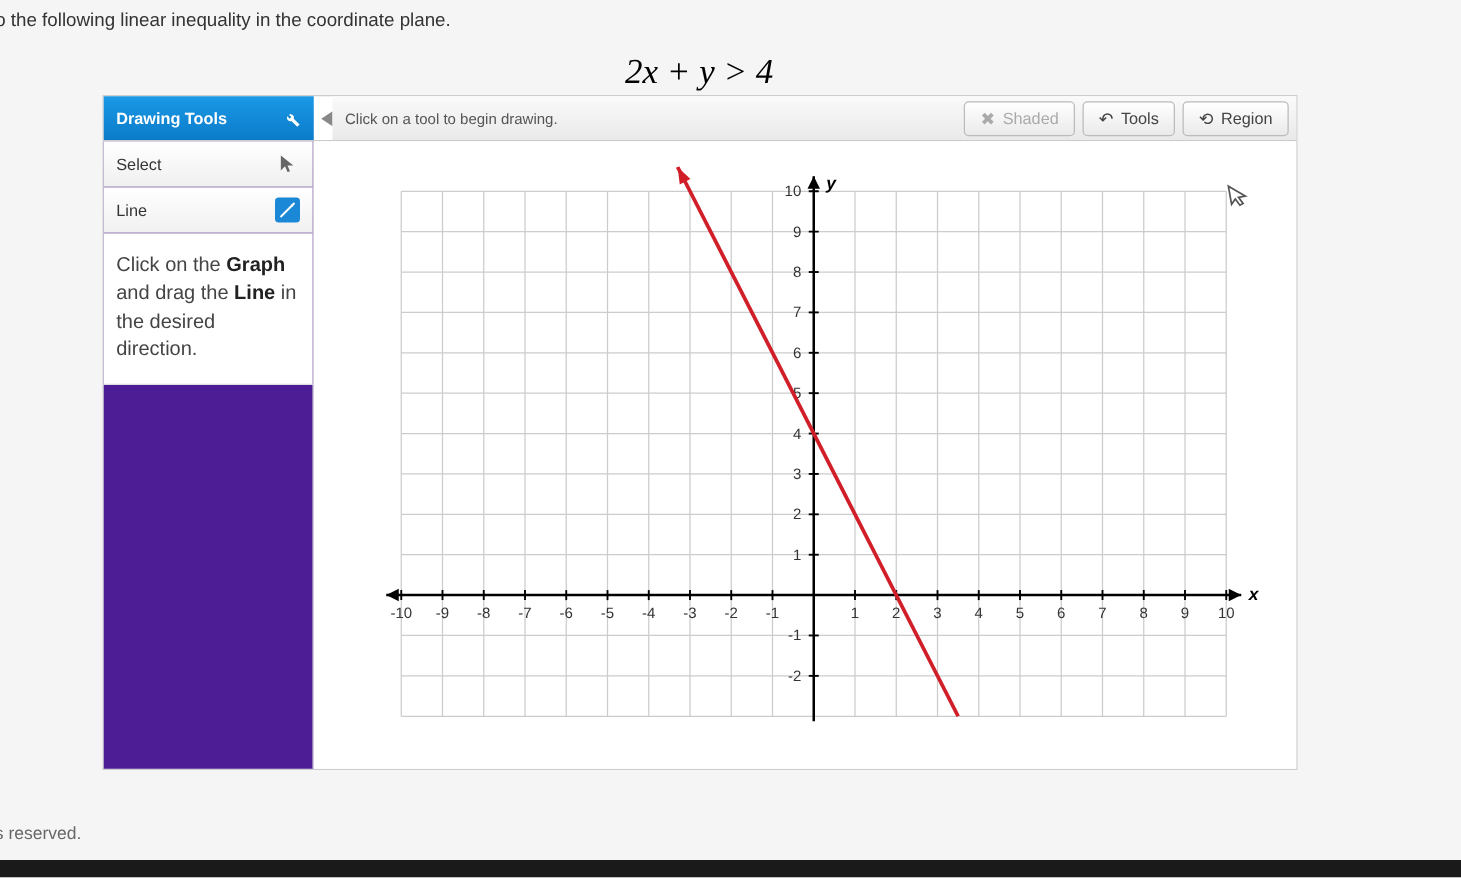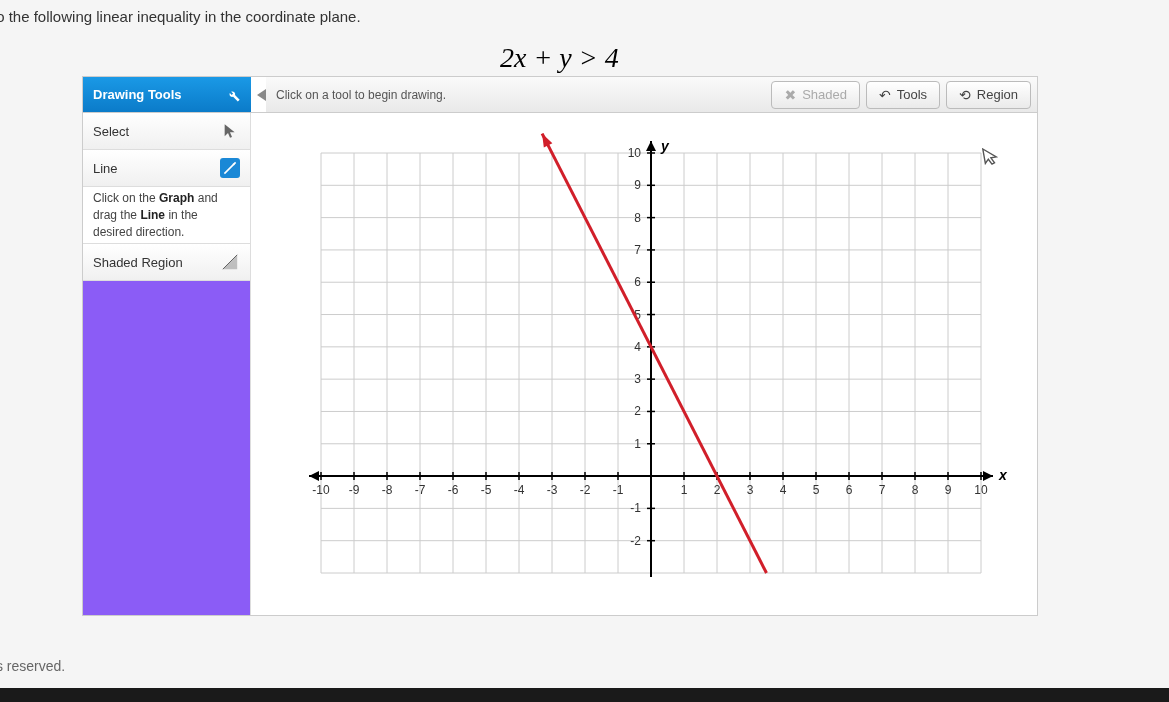--- a/index.html
+++ b/index.html
@@ -95,37 +95,37 @@
 }
 .action-btn.disabled { color: #aaa; cursor: default; }
 .action-btn .ico { font-size: 14px; }
 .body-area {
   display: flex;
   height: calc(100% - 36px);
 }
 .tools-panel {
   width: 168px;
   border-right: 1px solid #ddd;
-  background: #8b5cf6;
+  background: #4c1d95;
 }
 .tool-item {
   border-bottom: 1px solid #ddd;
   padding: 8px 10px;
   font-size: 13px;
   color: #333;
   display: flex;
   justify-content: space-between;
   align-items: center;
   background: linear-gradient(#fff, #f0f0f0);
   cursor: pointer;
 }
 .tool-item.selected { background: linear-gradient(#fff, #f0f0f0); }
 .tool-info {
-  padding: 3px 10px;
-  font-size: 12px;
+  padding: 15px 10px;
+  font-size: 16px;
   color: #444;
   line-height: 1.4;
   border-bottom: 1px solid #ddd;
   background: #fff;
 }
 .tool-info b { color: #222; }
 .tool-icon {
   width: 20px; height: 20px;
   display: inline-flex; align-items: center; justify-content: center;
 }
@@ -212,29 +212,20 @@
         <span>Line</span>
         <span class="tool-icon line-icon">
           <svg viewBox="0 0 20 20" width="16" height="16">
               <line x1="3" y1="17" x2="17" y2="3" stroke="#fff" stroke-width="2"></line>
               <polygon points="17,3 13,5 15,7" fill="#fff"></polygon>
             </svg>
         </span>
       </div>
       <div class="tool-info">
         <span>Click on the </span><b>Graph</b><span> and drag the </span><b>Line</b><span> in the desired direction.</span>
-      </div>
-      <div class="tool-item">
-        <span>Shaded Region</span>
-        <span class="tool-icon">
-          <svg viewBox="0 0 20 20" width="18" height="18">
-              <polygon points="2,18 18,18 18,2" fill="#999" opacity="0.6"></polygon>
-              <line x1="2" y1="18" x2="18" y2="2" stroke="#555" stroke-width="1"></line>
-            </svg>
-        </span>
       </div>
     </div>
 
     <div class="graph-area">
       <svg class="chart" id="chart-svg" width="720" height="480">
           <line x1="30" y1="440" x2="30" y2="20" stroke="#ccc" stroke-width="1"></line>
           <line x1="63" y1="440" x2="63" y2="20" stroke="#ccc" stroke-width="1"></line>
           <line x1="96" y1="440" x2="96" y2="20" stroke="#ccc" stroke-width="1"></line>
           <line x1="129" y1="440" x2="129" y2="20" stroke="#ccc" stroke-width="1"></line>
           <line x1="162" y1="440" x2="162" y2="20" stroke="#ccc" stroke-width="1"></line>

